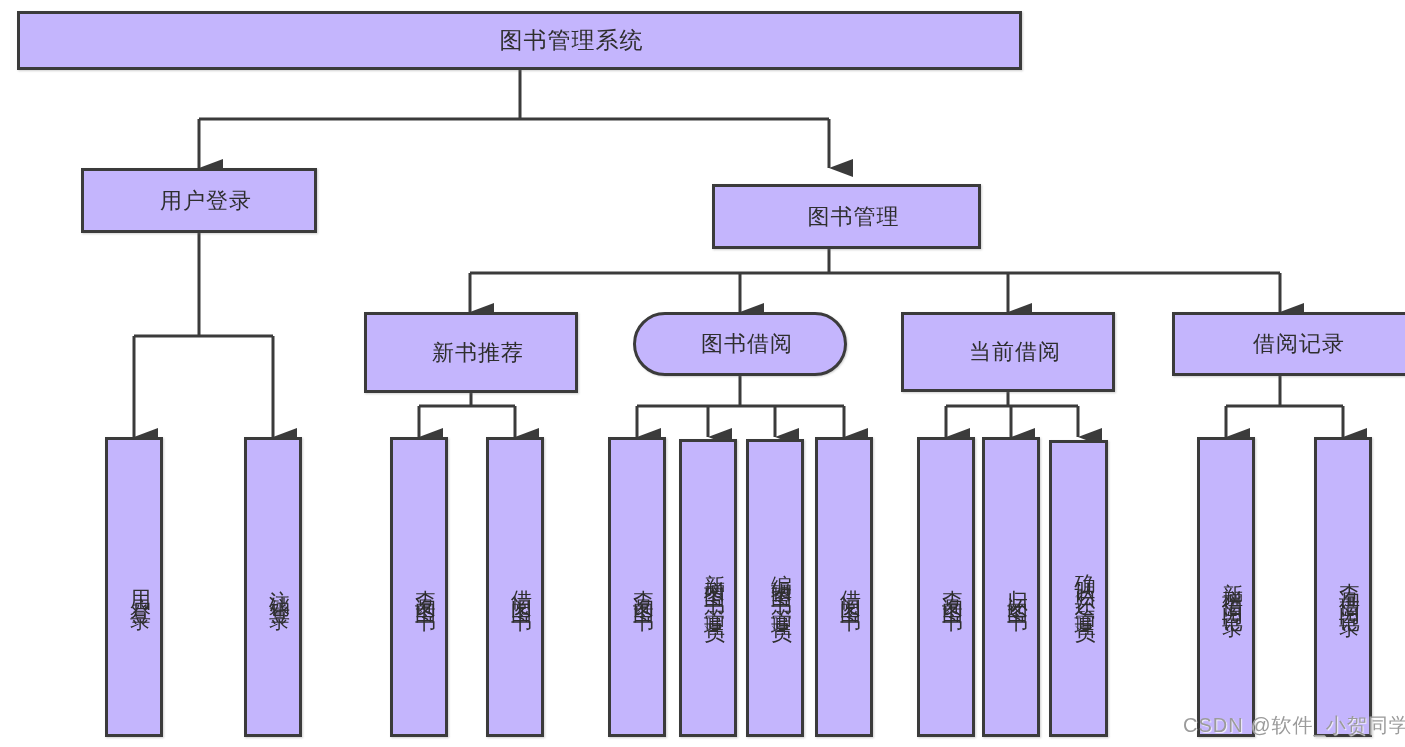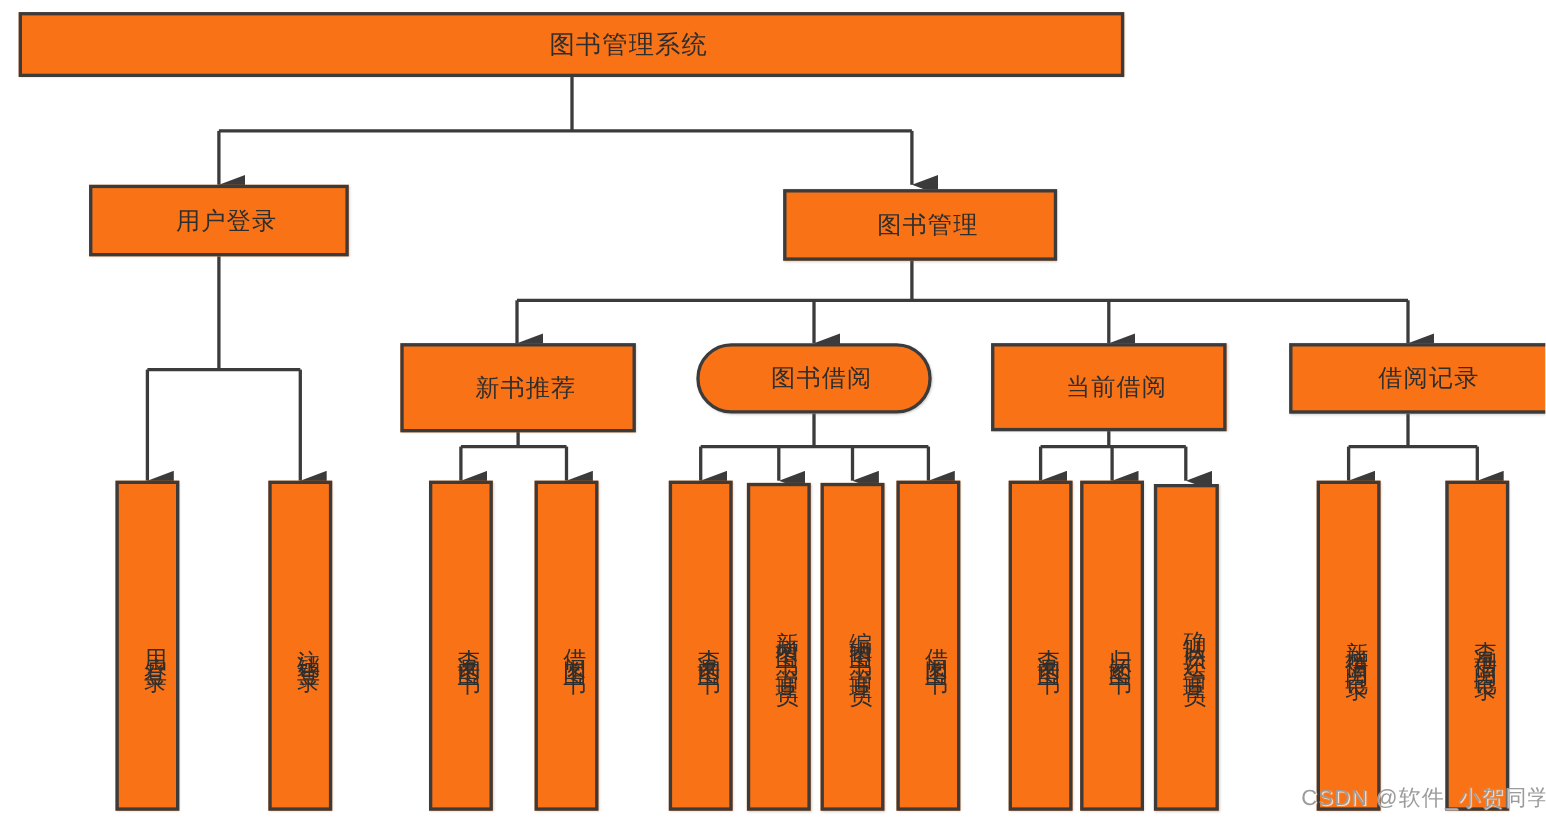--- a/index.html
+++ b/index.html
@@ -18,21 +18,21 @@
     z-index: 1;
   }
   svg.connectors path {
     stroke: #3b3b3b;
     stroke-width: 3;
     fill: none;
   }
   .node {
     position: absolute;
     box-sizing: border-box;
-    background: #f97316;
+    background: #c4b5fd;
     border: 3px solid #3b3b3b;
     box-shadow: 1px 1px 2px rgba(120,120,120,0.35);
     display: flex;
     align-items: center;
     justify-content: center;
     z-index: 2;
     color: #2e2e2e;
     padding-left: 14px;
   }
   .hbox { font-size: 22px; letter-spacing: 1px; }
@@ -104,21 +104,21 @@
     <path d="M1343,406 V437" marker-end="url(#arrow)"></path>
   </svg>
 
   <div class="node hbox root-box" style="left:17px; top:11px; width:1005px; height:59px;">
     <span class="shift">图书管理系统</span>
   </div>
 
   <div class="node hbox" style="left:81px; top:168px; width:236px; height:65px;">
     <span>用户登录</span>
   </div>
-  <div class="node hbox" style="left:712px; top:172px; width:249px; height:65px;">
+  <div class="node hbox" style="left:712px; top:184px; width:269px; height:65px;">
     <span>图书管理</span>
   </div>
 
   <div class="node hbox" style="left:364px; top:312px; width:214px; height:81px;">
     <span>新书推荐</span>
   </div>
   <div class="node hbox" style="left:633px; top:312px; width:214px; height:64px;border-radius:32px;">
     <span>图书借阅</span>
   </div>
   <div class="node hbox" style="left:901px; top:312px; width:214px; height:80px;">

